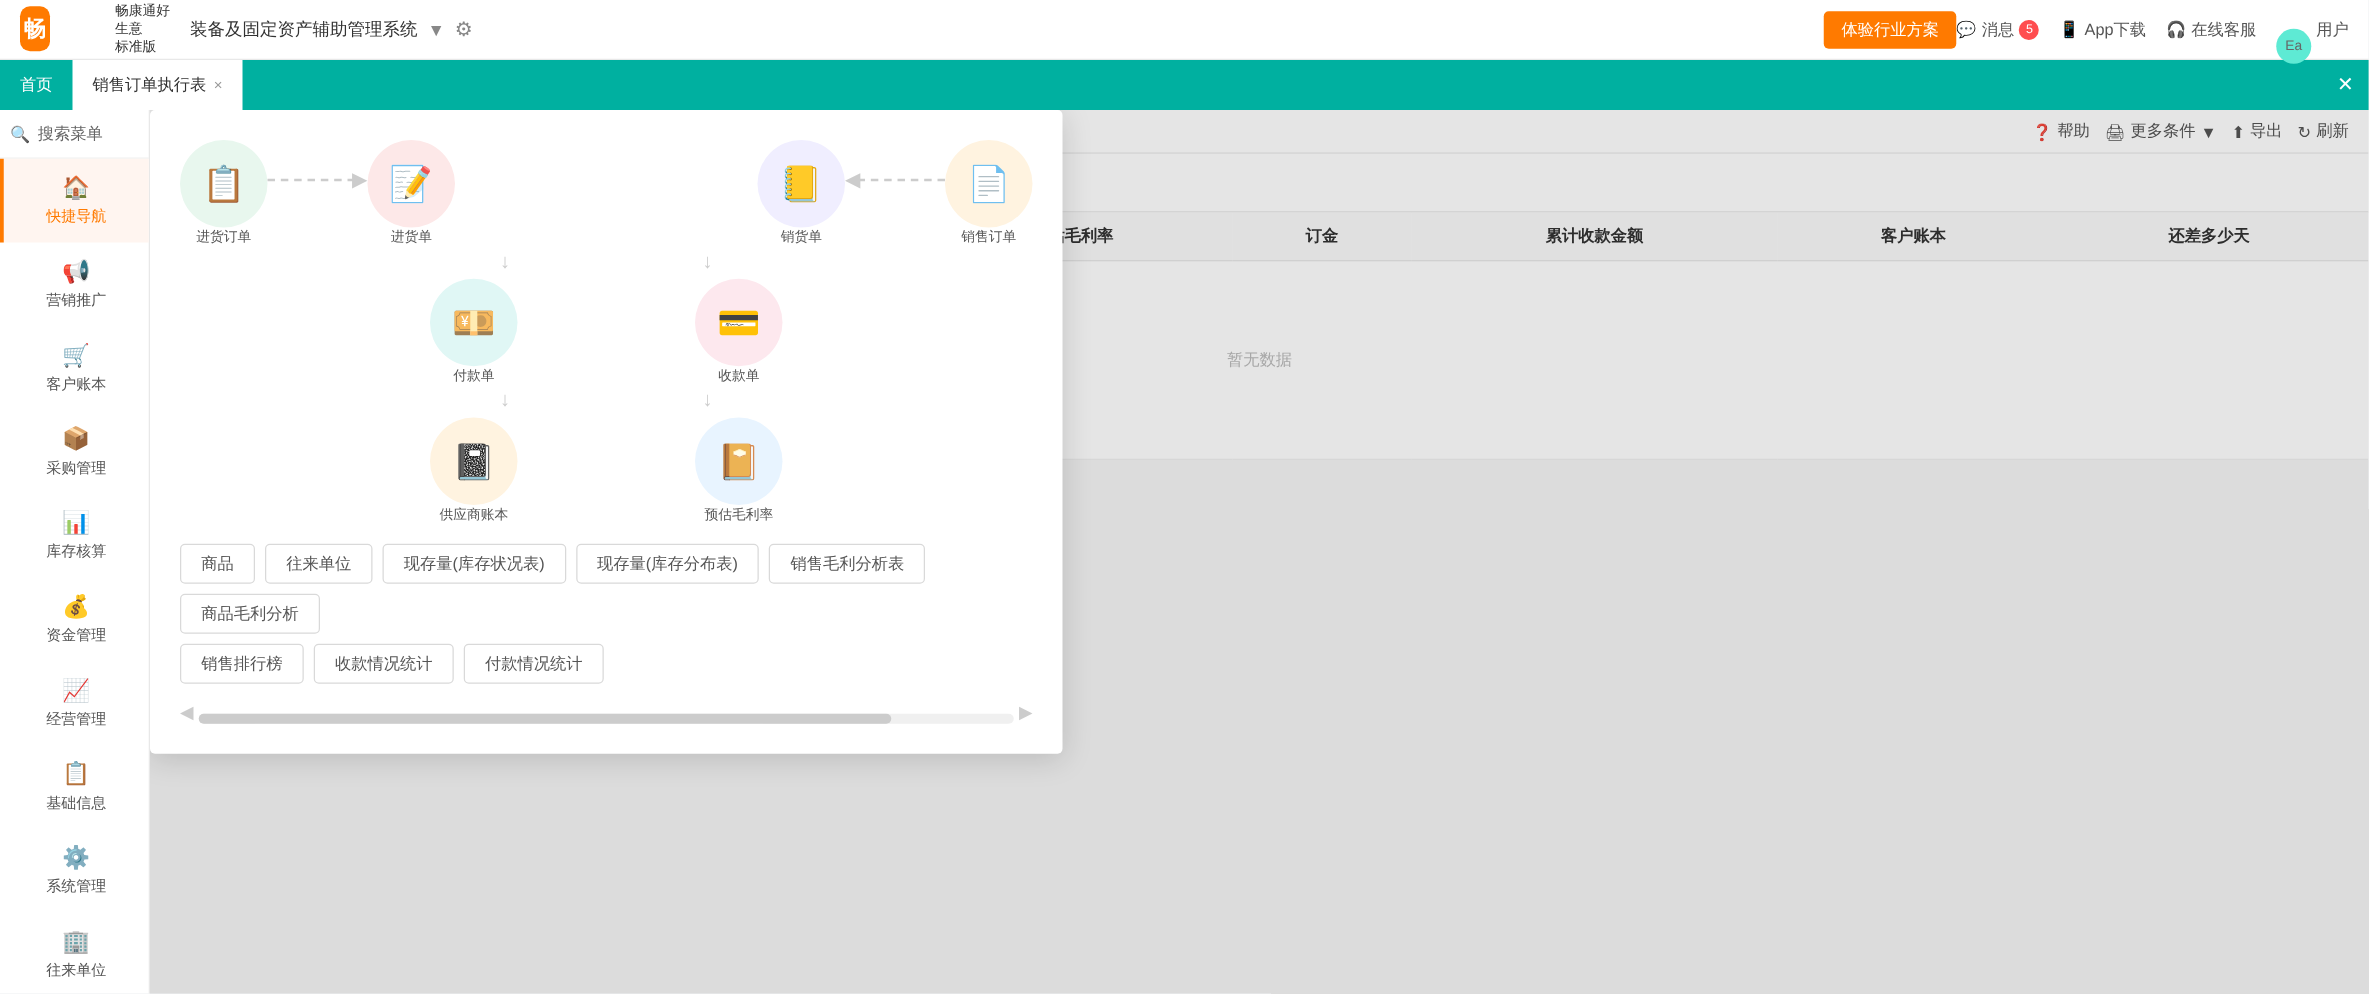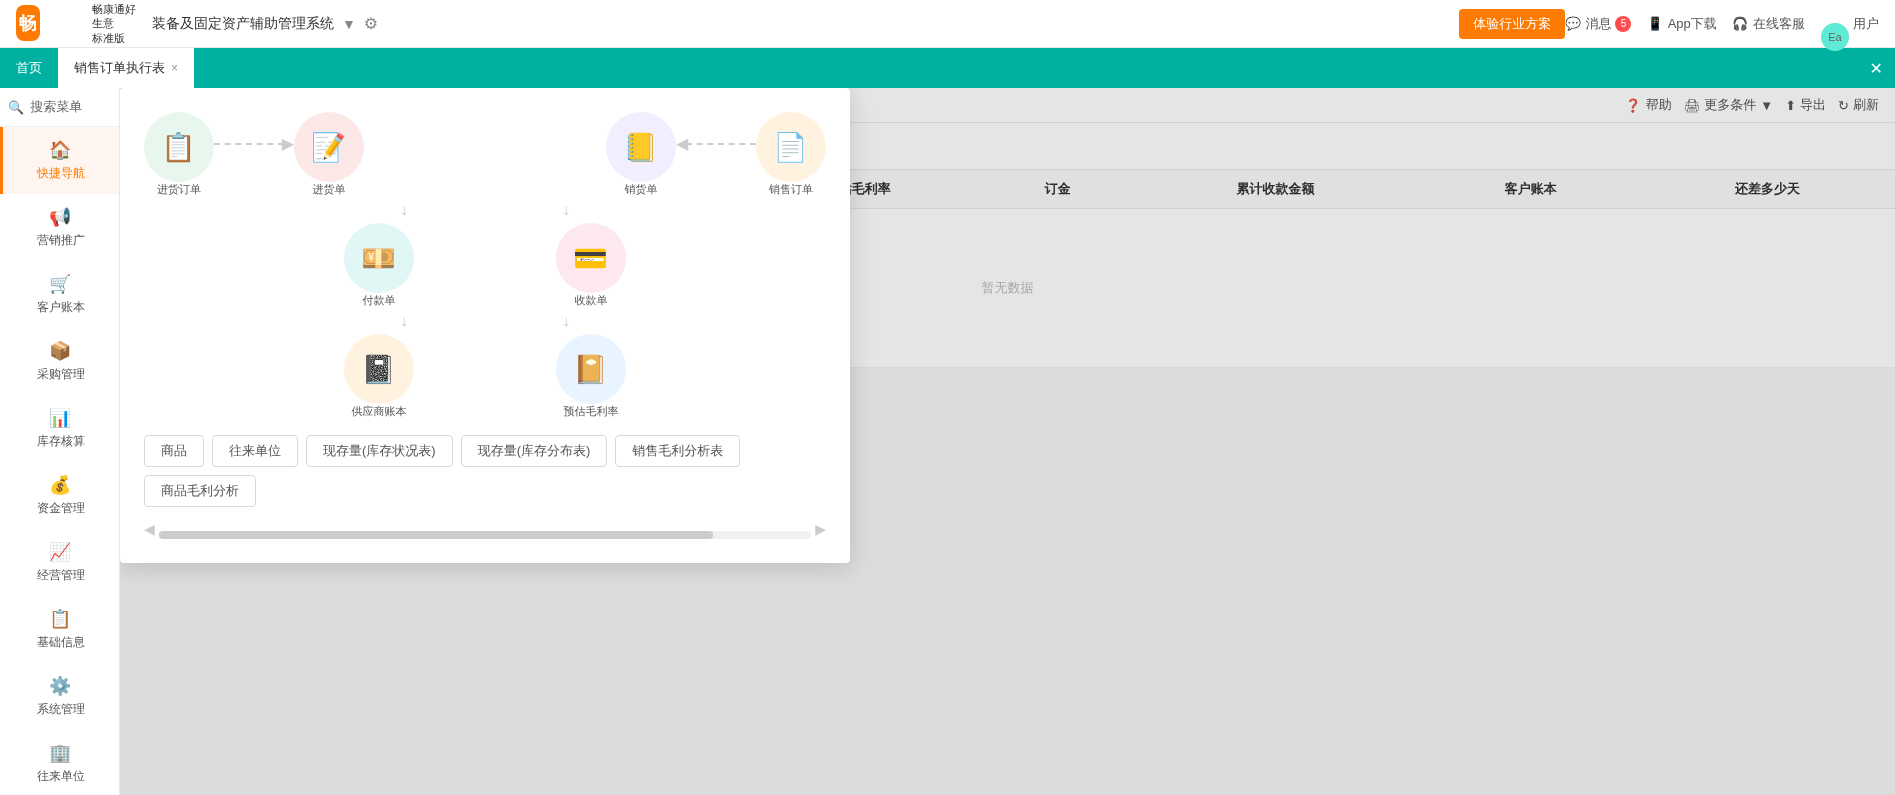--- a/index.html
+++ b/index.html
@@ -540,20 +540,25 @@
 
         <div class="common-section">
           <div class="common-buttons">
             <button class="common-btn">商品</button>
             <button class="common-btn">往来单位</button>
             <button class="common-btn">现存量(库存状况表)</button>
             <button class="common-btn">现存量(库存分布表)</button>
             <button class="common-btn">销售毛利分析表</button>
             <button class="common-btn">商品毛利分析</button>
           </div>
+          <div class="common-buttons" style="margin-top:8px;">
+            <button class="common-btn">销售排行榜</button>
+            <button class="common-btn">收款情况统计</button>
+            <button class="common-btn">付款情况统计</button>
+          </div>
         </div>
 
         <div style="position:relative; margin-top:12px; display:flex; align-items:center;">
           <span style="color:#ccc; font-size:14px; margin-right:4px;">◀</span>
           <div class="modal-scrollbar" style="flex:1;">
             <div class="modal-scrollbar-thumb"></div>
           </div>
           <span style="color:#ccc; font-size:14px; margin-left:4px;">▶</span>
         </div>
 

